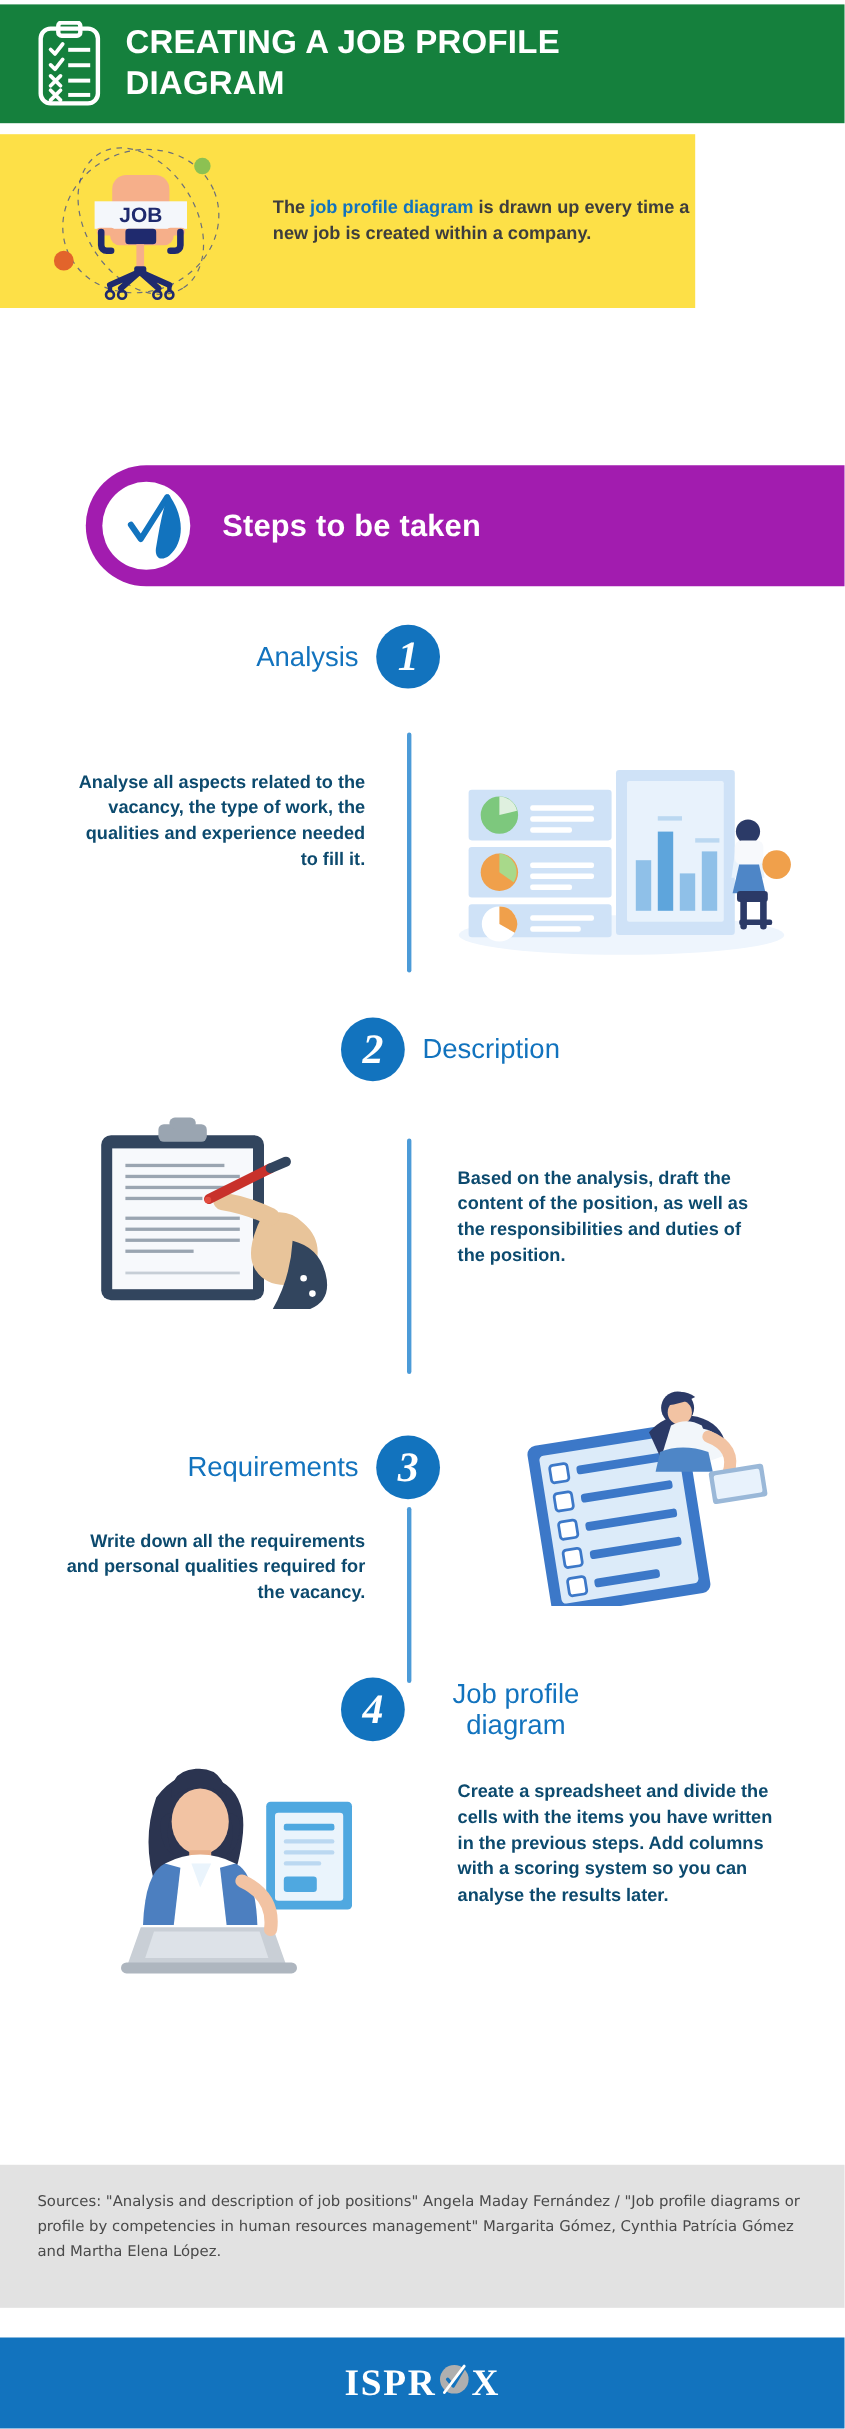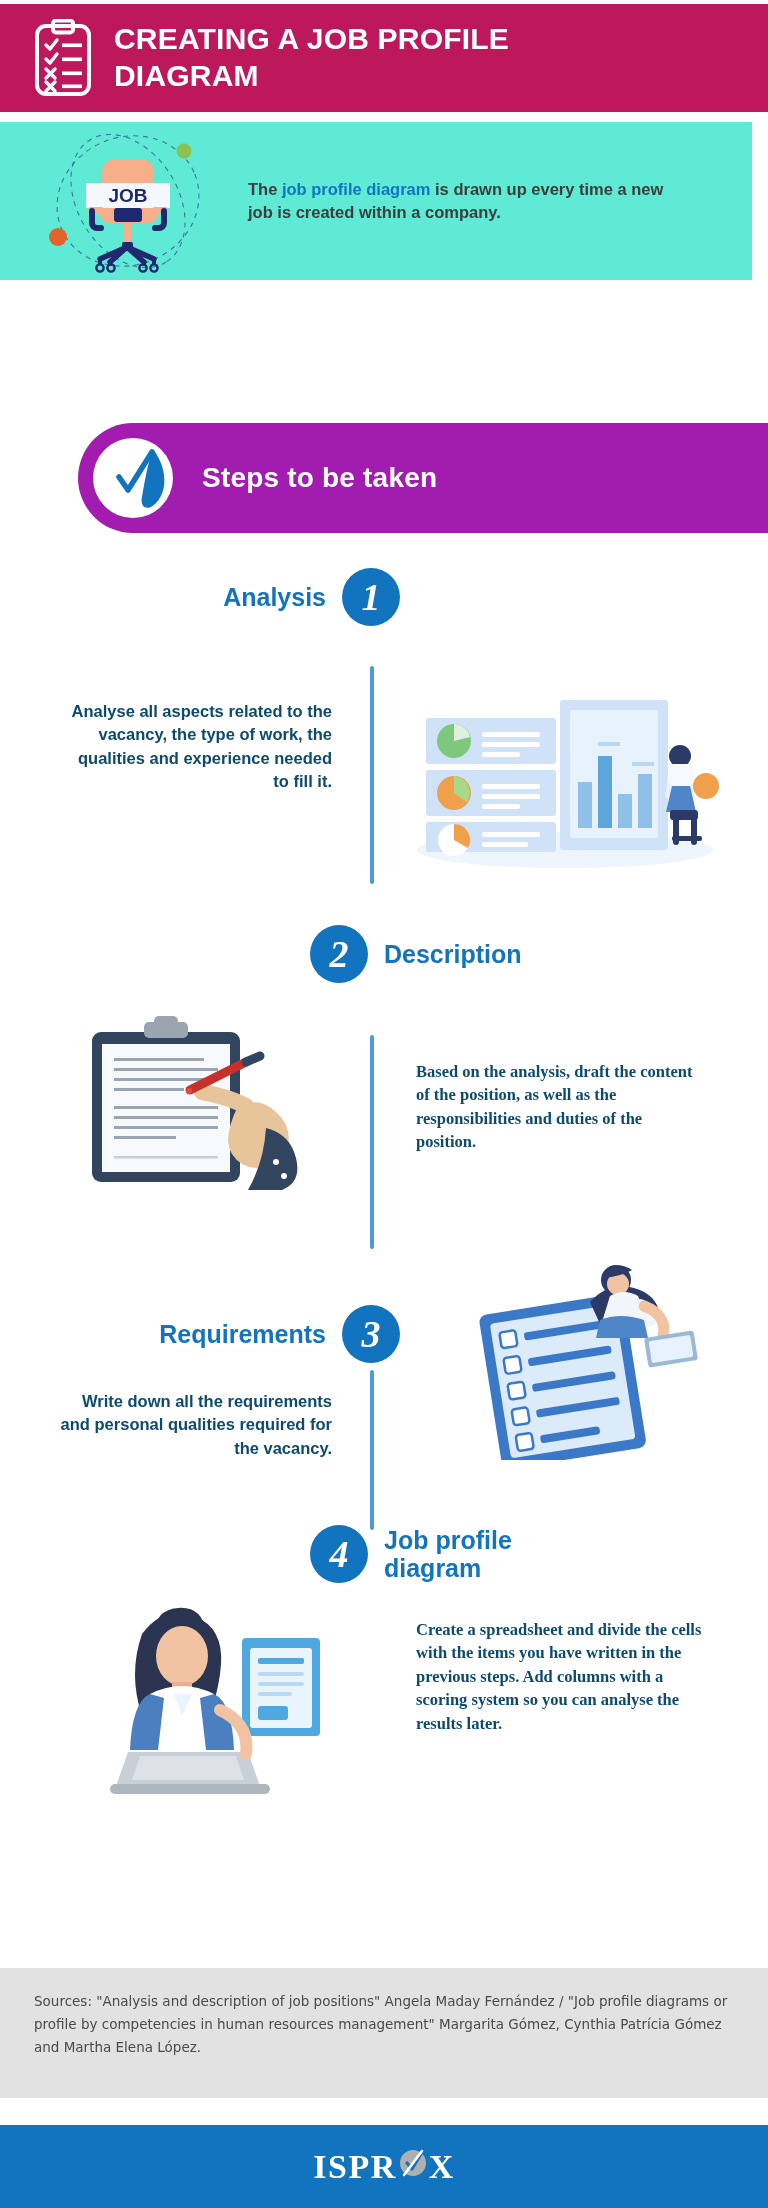--- a/index.html
+++ b/index.html
@@ -14,43 +14,43 @@
     height: 2208px;
     background: #ffffff;
     overflow: hidden;
   }
 
   
   .header {
     position: absolute;
     left: 0; top: 4px;
     width: 768px; height: 108px;
-    background: #be185d;
+    background: #15803d;
     display: flex;
     align-items: center;
     padding-left: 34px;
   }
   .clipboard-icon { width: 58px; height: 78px; flex: 0 0 58px; }
   .header-title {
     margin-left: 22px;
     color: #ffffff;
     font-size: 30px;
     font-weight: bold;
     letter-spacing: 0.2px;
     line-height: 1.23;
     text-transform: uppercase;
     max-width: 480px;
   }
 
   
   .intro {
     position: absolute;
     left: 0; top: 122px;
-    width: 752px; height: 158px;
-    background: #5eead4;
+    width: 632px; height: 158px;
+    background: #fde047;
     display: flex;
     align-items: center;
   }
   .intro-illustration {
     width: 212px; height: 152px;
     flex: 0 0 212px;
     margin-left: 22px;
     position: relative;
   }
   .intro-text {
@@ -93,22 +93,23 @@
 
   .step-head {
     display: flex;
     align-items: center;
     gap: 16px;
   }
   .step-head.right-align { justify-content: flex-end; }
   .step-title {
     color: #1273BE;
     font-size: 25px;
-    font-weight: bold;
+    font-weight: normal;
     line-height: 1.12;
+    text-align: center;
   }
   .num-circle {
     width: 58px; height: 58px;
     flex: 0 0 58px;
     border-radius: 50%;
     background: #1273BE;
     color: #ffffff;
     display: flex;
     align-items: center;
     justify-content: center;
@@ -118,21 +119,21 @@
     font-style: italic;
   }
 
   .step-body {
     font-size: 16.5px;
     font-weight: bold;
     color: #0c4a6e;
     line-height: 1.42;
   }
   .ta-right { text-align: right; }
-  .ta-left { text-align: left; font-family: Liberation Serif, serif; }
+  .ta-left { text-align: left; }
 
   .vline {
     position: absolute;
     width: 4px;
     background: #4C9BD8;
     border-radius: 2px;
   }
 
   
   .illus { position: absolute; }

